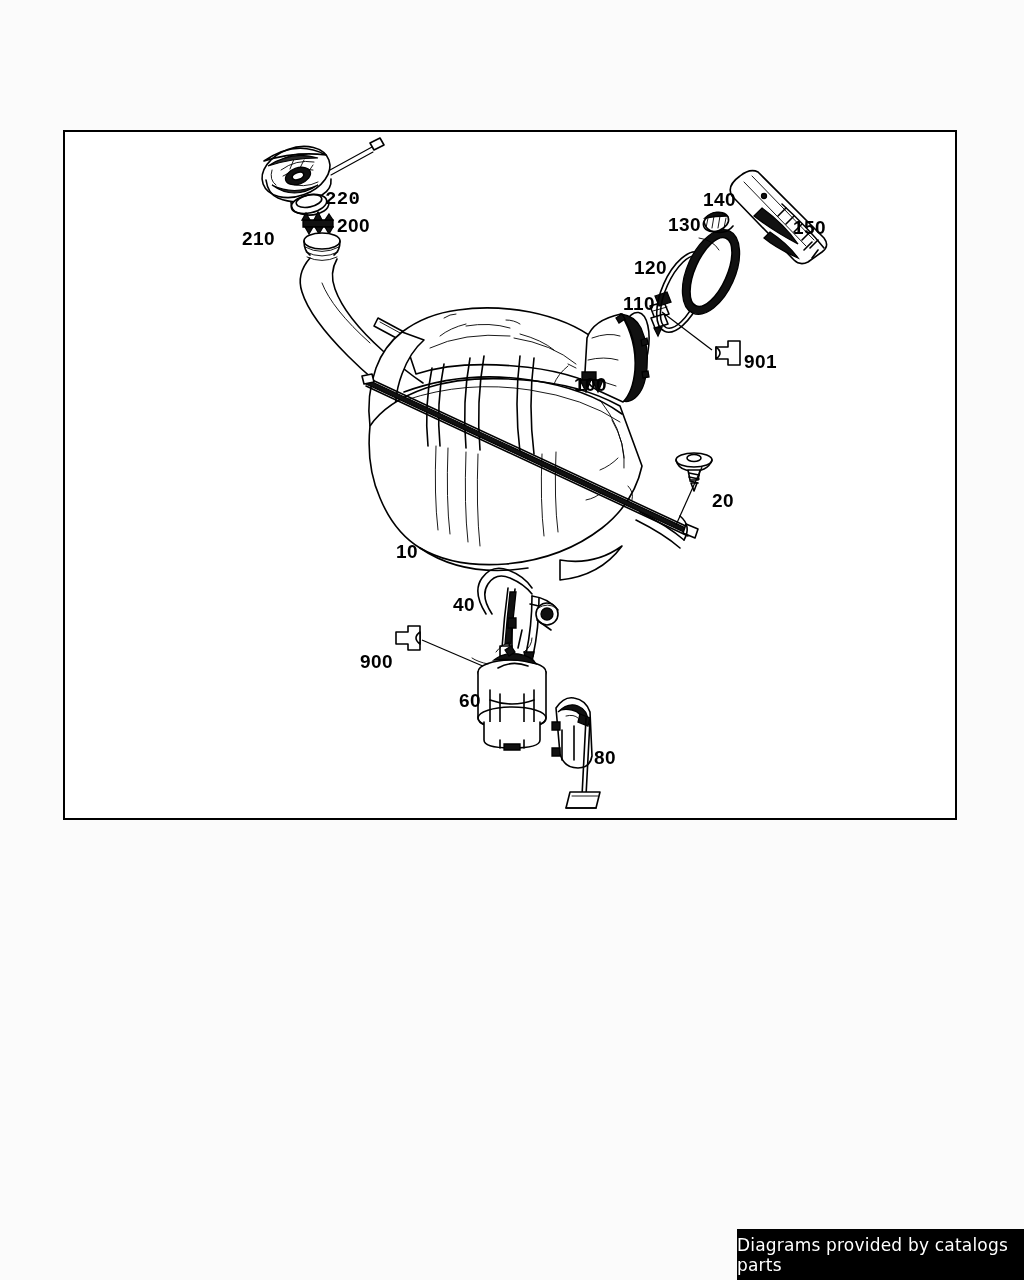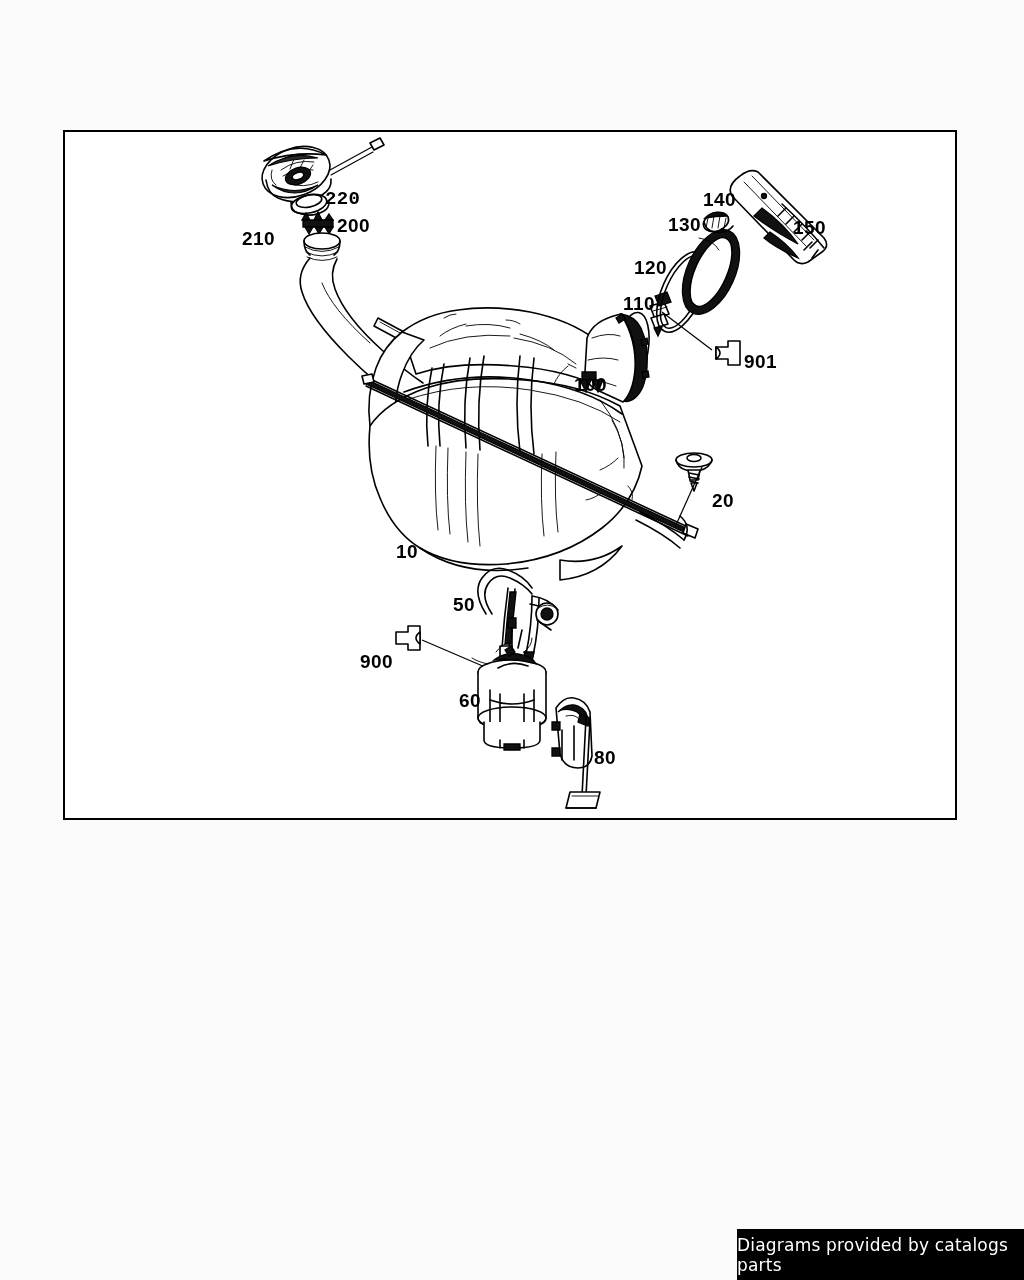--- a/index.html
+++ b/index.html
@@ -377,21 +377,21 @@
   <div class="lbl" style="left:337px;top:216px;">200</div>
   <div class="lbl" style="left:703px;top:190px;">140</div>
   <div class="lbl" style="left:793px;top:190px;margin-top:28px;">150</div>
   <div class="lbl" style="left:668px;top:215px;">130</div>
   <div class="lbl" style="left:634px;top:258px;">120</div>
   <div class="lbl" style="left:623px;top:294px;">110</div>
   <div class="lbl" style="left:574px;top:327px;margin-top:48px;">100</div>
   <div class="lbl" style="left:744px;top:352px;">901</div>
   <div class="lbl" style="left:712px;top:446px;margin-top:45px;">20</div>
   <div class="lbl" style="left:396px;top:494px;margin-top:48px;">10</div>
-  <div class="lbl" style="left:453px;top:595px;">50</div>
+  <div class="lbl" style="left:453px;top:595px;">40</div>
   <div class="lbl" style="left:360px;top:652px;">900</div>
   <div class="lbl" style="left:459px;top:691px;">60</div>
   <div class="lbl" style="left:594px;top:748px;">80</div>
 
   <div id="watermark">
     <span>Diagrams provided by catalogs parts</span>
   </div>
 
 </div>
 

